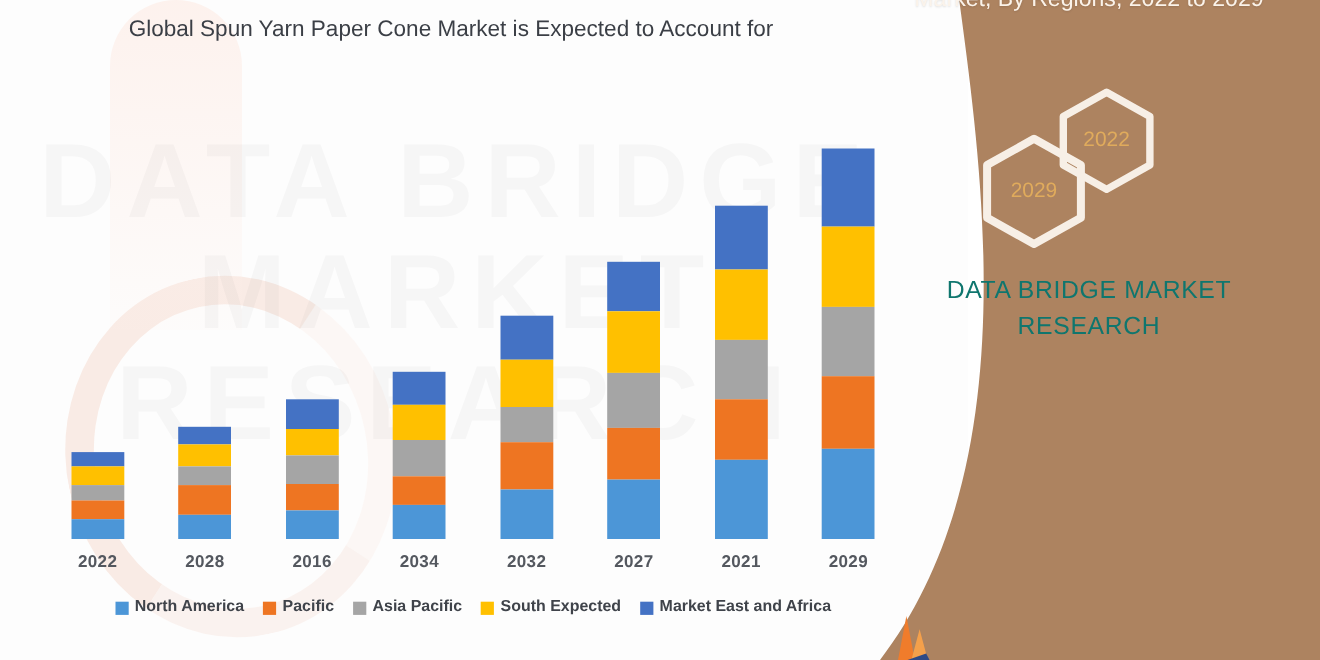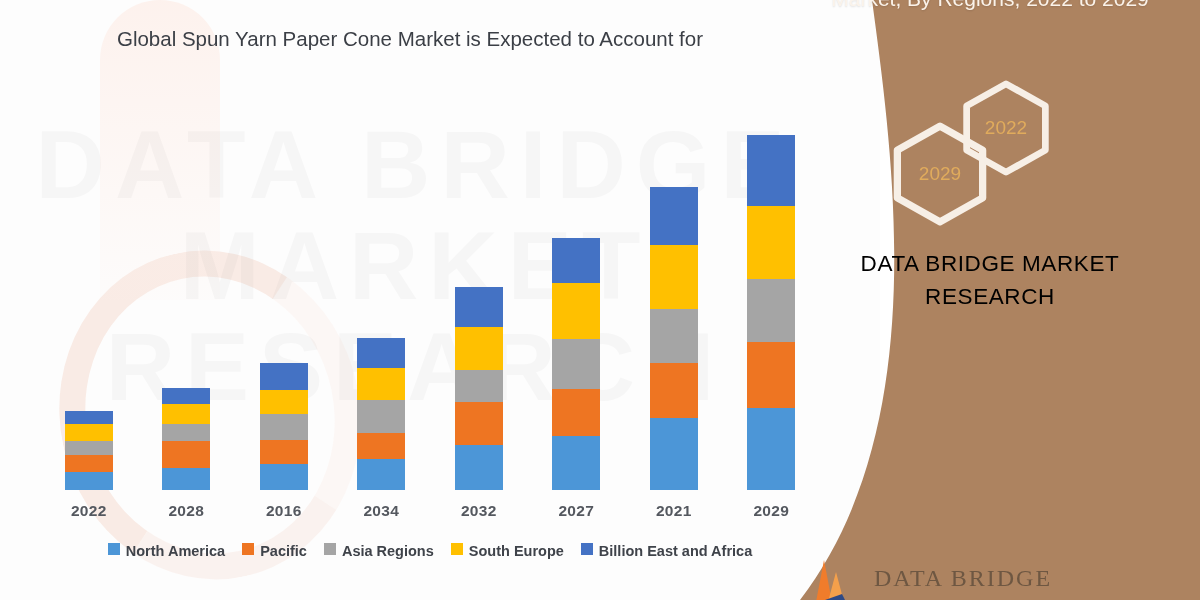--- a/index.html
+++ b/index.html
@@ -34,21 +34,21 @@
     text-align:center;
     font-size:96px; font-weight:700; letter-spacing:10px;
     color:rgba(120,120,130,0.055);
     line-height:1.05;
     z-index:0;
     user-select:none;
     white-space:pre-line;
   }
 
   .chart-title {
-    position:absolute; left:40px; top:24px; width:740px;
+    position:absolute; left:40px; top:12px; width:740px;
     text-align:center;
     font-size:20.5px; font-weight:400; color:#3b3f46;
     line-height:1.5;
     z-index:3;
   }
 
   
   .plot { position:absolute; left:40px; top:110px; width:780px; height:380px; z-index:2; }
   .bars-row {
     position:absolute; left:0; bottom:0; width:780px; height:380px;
@@ -65,21 +65,21 @@
   .xaxis span {
     width:90px; text-align:center;
     font-size:15.5px; font-weight:700; color:#54585f; letter-spacing:.3px;
   }
 
   
   .legend {
     position:absolute; left:40px; top:538px; width:780px; height:26px;
     display:flex; justify-content:center; align-items:center; gap:17px; z-index:3;
   }
-  .legend-item { display:flex; align-items:flex-start; gap:6px; }
+  .legend-item { display:flex; align-items:flex-end; gap:6px; }
   .swatch { width:12px; height:12px; display:inline-block; }
   .legend-label { font-size:14.5px; font-weight:700; color:#3f434a; white-space:nowrap; }
 
   
   .brand-panel {
     position:absolute; right:0; top:0; width:420px; height:600px; z-index:4;
     overflow:hidden;
   }
   .brand-bg {
     position:absolute; inset:0;
@@ -99,21 +99,21 @@
     display:flex; align-items:center; justify-content:center;
     color:#e0ab5c; font-size:19px; font-weight:400;
   }
   .hexagon svg { position:absolute; inset:0; }
   .hexagon span { position:relative; z-index:2; }
   .hex-2029 { left:108px; top:30px; width:104px; height:104px; }
   .hex-2022 { left:178px; top:-12px; width:96px; height:96px; }
 
   .brand-name {
     position:absolute; left:0; top:248px; width:420px;
-    text-align:center; color:#000000;
+    text-align:center; color:#0f766e;
     font-size:22.5px; letter-spacing:.6px; line-height:1.45;
     white-space:pre-line;
   }
 
   .logo { position:absolute; left:22px; bottom:-6px; width:330px; height:62px; }
   .logo-mark { position:absolute; left:0; bottom:0; width:62px; height:56px; }
   .logo-text {
     position:absolute; left:72px; bottom:14px;
     font-size:24px; font-weight:400; letter-spacing:2px;
     color:#6e5742; font-family:"Liberation Serif", serif;
@@ -228,29 +228,29 @@
         <div class="legend-item">
           <span class="swatch" style="background: rgb(76, 150, 215);"></span>
           <span class="legend-label">North America</span>
         </div>
         <div class="legend-item">
           <span class="swatch" style="background: rgb(238, 117, 34);"></span>
           <span class="legend-label">Pacific</span>
         </div>
         <div class="legend-item">
           <span class="swatch" style="background: rgb(165, 165, 165);"></span>
-          <span class="legend-label">Asia Regions</span>
+          <span class="legend-label">Asia Pacific</span>
         </div>
         <div class="legend-item">
           <span class="swatch" style="background: rgb(255, 192, 0);"></span>
-          <span class="legend-label">South Europe</span>
+          <span class="legend-label">South Expected</span>
         </div>
         <div class="legend-item">
           <span class="swatch" style="background: rgb(68, 114, 196);"></span>
-          <span class="legend-label">Billion East and Africa</span>
+          <span class="legend-label">Market East and Africa</span>
         </div>
       </div>
   </div>
 
   <div class="brand-panel">
     <div class="brand-bg"></div>
 
     <div class="brand-heading">Market, By Regions, 2022 to 2029</div>
 
     <div class="hex-wrap">
@@ -270,17 +270,16 @@
 
     <div class="brand-name">DATA BRIDGE MARKET
 RESEARCH</div>
 
     <div class="logo">
       <svg class="logo-mark" viewBox="0 0 62 56">
         <path d="M14 52 L22 10 L30 52 Z" fill="#F07C2B"></path>
         <path d="M26 52 L34 22 L42 52 Z" fill="#F4A04B"></path>
         <path d="M6 56 L40 44 L44 52 L10 56 Z" fill="#2E4A86"></path>
       </svg>
-      <div class="logo-text">DATA BRIDGE</div>
     </div>
   </div>
 
 </div>
 
 </body></html>

